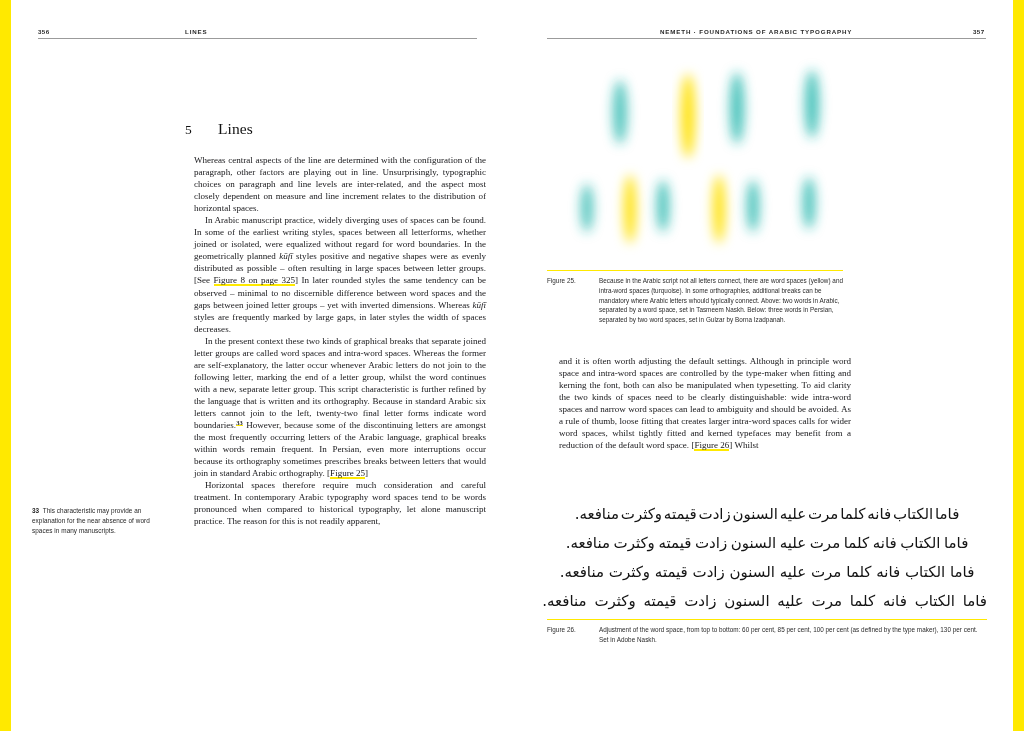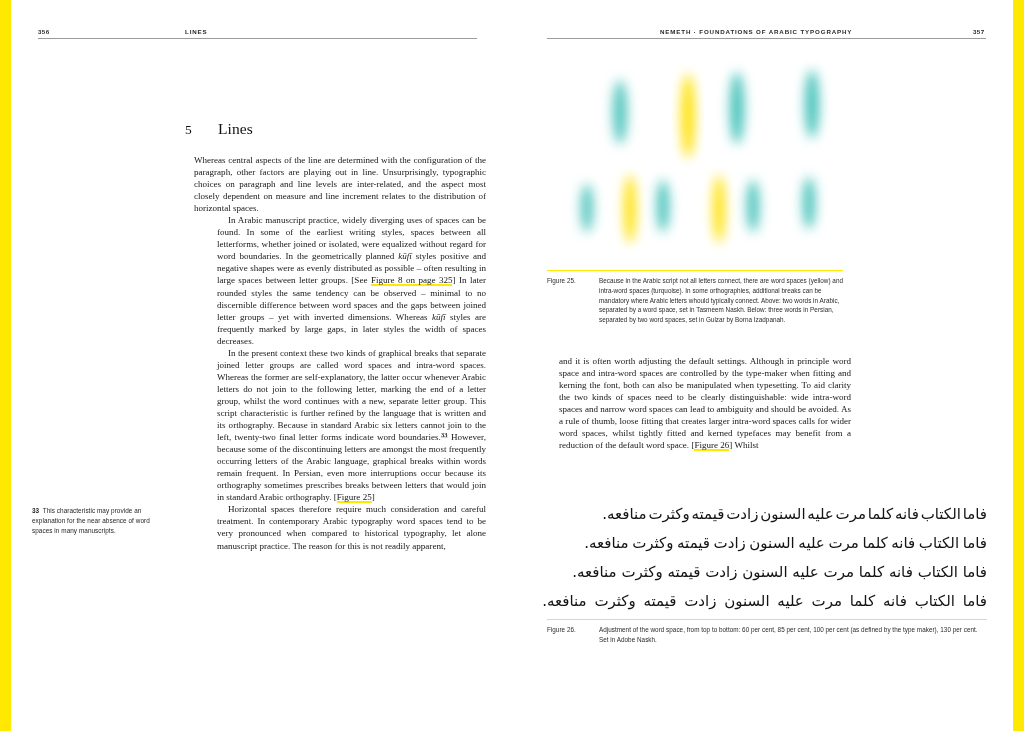--- a/index.html
+++ b/index.html
@@ -82,21 +82,21 @@
     font-family: "Liberation Serif", serif;
     font-size: 9.05px;
     line-height: 12.05px;
     color: #17171a;
     text-align: justify;
     text-justify: inter-word;
     -webkit-hyphens: none;
     hyphens: none;
   }
   .col p { margin: 0; }
-  .col p + p { text-indent: 11px; margin-left: 23px; }
+  .col p + p { text-indent: 11px; }
 
   .col-left  { left: 194px; top: 154px; width: 292px; }
   .col-right { left: 547px; top: 355px; width: 292px; margin-left: 12px; }
 
   .ital { font-style: italic; }
 
   
   .xref {
     background: linear-gradient(to top, #ffe900 0 1.6px, rgba(0,0,0,0) 1.6px);
     color: #17171a;
@@ -161,21 +161,21 @@
     background: #ffe900;
   }
   .f25-rule { left: 547px; top: 270px; width: 296px; }
   .f26-rule { left: 547px; top: 619px; width: 440px; }
 
   
   .specimen {
     position: absolute;
     left: 547px; top: 500px;
     width: 440px;
-    text-align: right;
+    text-align: center;
     direction: rtl;
   }
   .spec-line {
     font-family: "DejaVu Sans", sans-serif;
     font-size: 15px;
     line-height: 29px;
     color: #141414;
     white-space: nowrap;
     direction: rtl;
     unicode-bidi: isolate;
@@ -205,21 +205,21 @@
   </div>
 
   <div class="col col-left">
 
     <p>Whereas central aspects of the line are determined with the configuration of the paragraph, other factors are playing out in line. Unsurprisingly, typographic choices on paragraph and line levels are inter-related, and the aspect most closely dependent on measure and line increment relates to the distribution of horizontal spaces.</p>
 
     <p><span>In Arabic manuscript practice, widely diverging uses of spaces can be found. In some of the earliest writing styles, spaces between all letterforms, whether joined or isolated, were equalized without regard for word boundaries. In the geometrically planned </span><span class="ital">kūfī</span><span> styles positive and negative shapes were as evenly distributed as possible – often resulting in large spaces between letter groups. [See </span><a class="xref" href="#">Figure 8 on page 325</a><span>] In later rounded styles the same tendency can be observed – minimal to no discernible difference between word spaces and the gaps between joined letter groups – yet with inverted dimensions. Whereas </span><span class="ital">kūfī</span><span> styles are frequently marked by large gaps, in later styles the width of spaces decreases.</span></p>
 
     <p><span>In the present context these two kinds of graphical breaks that separate joined letter groups are called word spaces and intra-word spaces. Whereas the former are self-explanatory, the latter occur whenever Arabic letters do not join to the following letter, marking the end of a letter group, whilst the word continues with a new, separate letter group. This script characteristic is further refined by the language that is written and its orthography. Because in standard Arabic six letters cannot join to the left, twenty-two final letter forms indicate word boundaries.</span><sup class="fnmark">33</sup><span> However, because some of the discontinuing letters are amongst the most frequently occurring letters of the Arabic language, graphical breaks within words remain frequent. In Persian, even more interruptions occur because its orthography sometimes prescribes breaks between letters that would join in standard Arabic orthography. [</span><a class="xref" href="#">Figure 25</a><span>]</span></p>
 
-    <p>Horizontal spaces therefore require much consideration and careful treatment. In contemporary Arabic typography word spaces tend to be very pronounced when compared to historical typography, let alone manuscript practice. The reason for this is not readily apparent,</p>
+    <p>Horizontal spaces therefore require much consideration and careful treatment. In contemporary Arabic typography word spaces tend to be words pronounced when compared to historical typography, let alone manuscript practice. The reason for this is not readily apparent,</p>
   </div>
 
   <div class="footnote">
     <span class="fnnum">33</span><span>This characteristic may provide an explanation for the near absence of word spaces in many manuscripts.</span>
   </div>
 
   <div class="runhead rp-title">NEMETH · FOUNDATIONS OF ARABIC TYPOGRAPHY</div>
   <div class="runhead folio rp-folio">357</div>
   <div class="rule rp-rule"></div>
 

